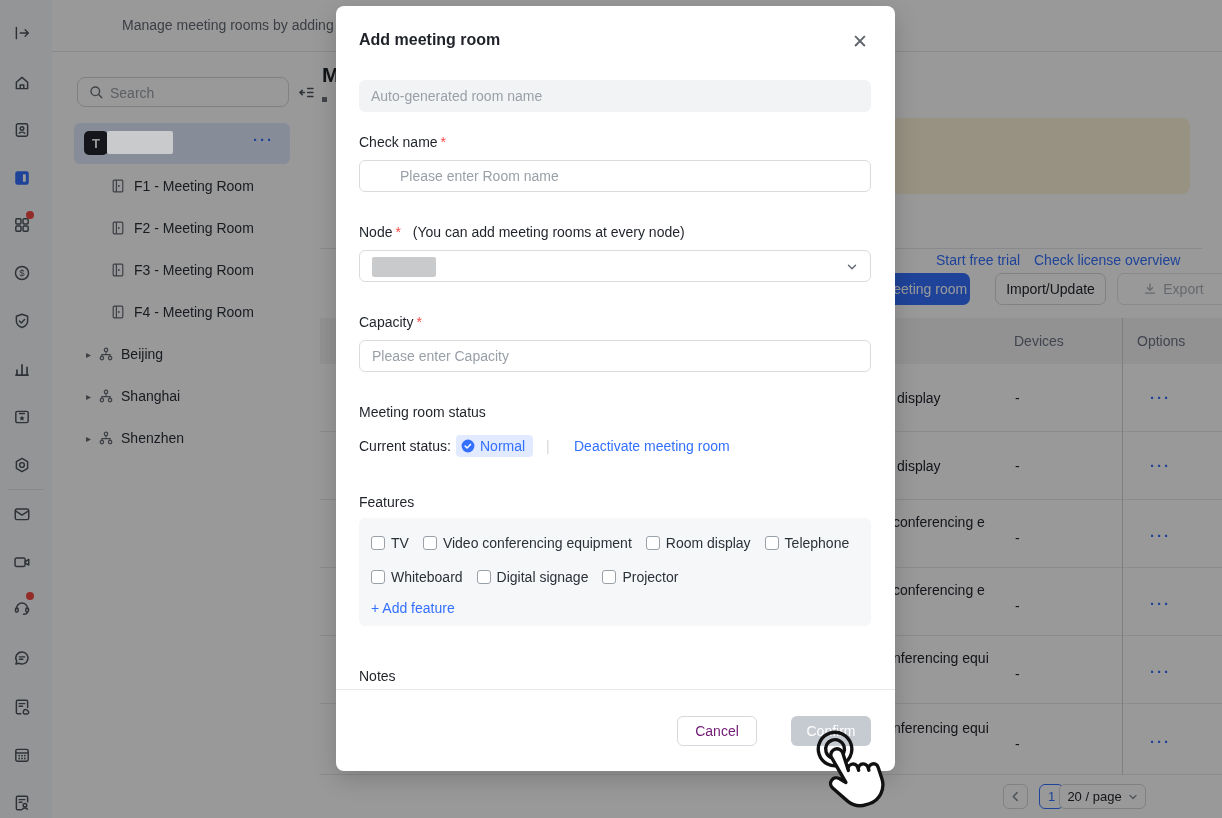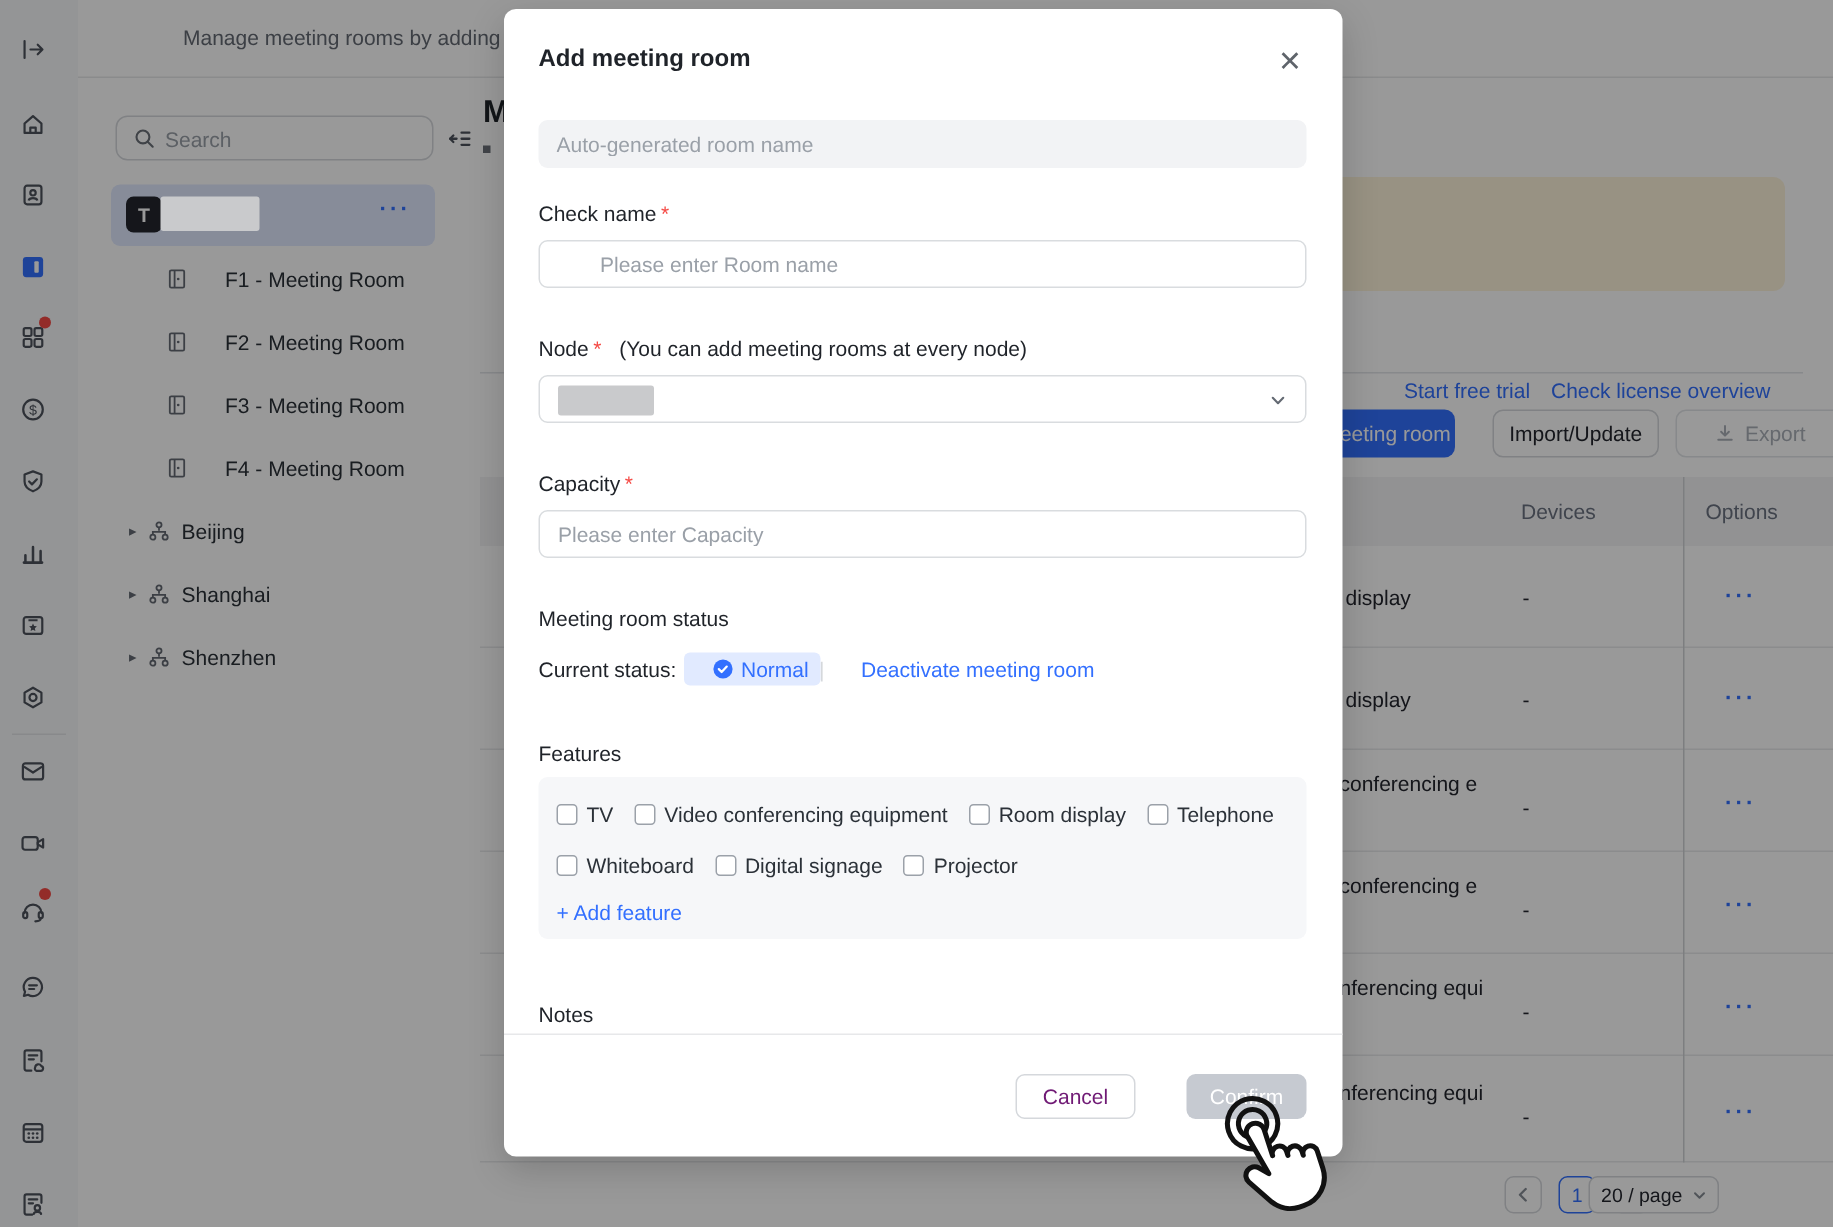--- a/index.html
+++ b/index.html
@@ -19,21 +19,21 @@
   .search-box{left:77px;top:77px;width:212px;height:30px;border:1px solid #d5d8dc;border-radius:8px;box-sizing:border-box;background:#fff;}
   .search-input{left:108px;top:78px;width:170px;height:28px;border:none;outline:none;font-size:14px;color:#2b3138;background:transparent;font-family:"Liberation Sans",sans-serif;}
   .search-input::placeholder{color:#9aa0a8;}
   .tree-collapse{left:297px;top:83px;}
   .org-row{left:74px;top:123px;width:216px;height:41px;background:#e1eaff;border-radius:6px;}
   .org-avatar{left:84px;top:131px;width:24px;height:24px;border-radius:5px;background:#23262e;color:#fff;
               font-size:13px;font-weight:bold;display:flex;align-items:center;justify-content:center;}
   .redacted{background:#c9cacc;z-index:41;}
   .org-more{left:253px;top:131px;font-size:15px;letter-spacing:2px;color:#3370ff;font-weight:bold;}
   .tree-item{height:42px;display:flex;align-items:center;font-size:14px;color:#2b3138;}
-  .room-row{left:110px;width:210px;gap:16px;}
+  .room-row{left:110px;width:210px;}
   .room-row .lbl{margin-left:8px;}
   .city-row{left:86px;width:230px;}
   .caret{font-size:10px;color:#646a73;margin-right:7px;}
   .city-row .lbl{margin-left:7px;}
   
   .page-title-frag{left:322px;top:63px;width:15px;height:28px;overflow:hidden;font-size:21px;font-weight:bold;color:#1f2329;}
   .desc-frag{left:322px;top:97px;width:5px;height:5px;background:#6b7178;}
   .banner{left:336px;top:118px;width:854px;height:76px;border-radius:8px;background:#fdf3da;}
   .banner-link{top:134px;font-size:14px;color:#3370ff;cursor:pointer;}
   .tabs-divider{left:320px;top:248px;width:882px;height:1px;background:#e2e4e8;}
@@ -61,21 +61,21 @@
          box-shadow:0 8px 24px rgba(0,0,0,0.18);}
   .m-title{left:23px;top:25px;font-size:16px;font-weight:bold;color:#1f2329;}
   .m-close{left:514px;top:26px;width:20px;height:20px;font-size:19px;color:#5f646b;line-height:20px;text-align:center;cursor:pointer;}
   .m-label{font-size:14px;color:#1f2329;}
   .req{color:#f54a45;margin-left:3px;}
   .m-input{left:23px;width:512px;height:32px;border:1px solid #d9dcdf;border-radius:6px;box-sizing:border-box;
            padding:0 12px;font-size:14px;color:#2b3138;outline:none;font-family:"Liberation Sans",sans-serif;background:#fff;}
   .m-input::placeholder{color:#9aa0a8;}
   .m-input-disabled{background:#f2f3f5;border:none;}
   .m-select{left:23px;width:512px;height:32px;border:1px solid #d9dcdf;border-radius:6px;box-sizing:border-box;cursor:pointer;background:#fff;}
-  .badge{left:120px;top:429px;height:22px;border-radius:4px;background:#e1eaff;display:flex;align-items:center;padding:0 8px 0 19px;gap:5px;}
+  .badge{left:120px;top:429px;height:22px;border-radius:4px;background:#e1eaff;display:flex;align-items:center;padding:0 8px 0 5px;gap:5px;}
   .badge-text{font-size:14px;color:#3370ff;}
   .status-sep{left:210px;top:432px;color:#d5d8dc;font-size:14px;}
   .link{color:#3370ff;font-size:14px;cursor:pointer;}
   .feat-box{left:23px;top:512px;width:512px;height:108px;background:#f6f7f9;border-radius:6px;}
   .feat-row{display:flex;align-items:center;flex-wrap:nowrap;gap:14px;font-size:14px;color:#2b3138;}
   .feat-item{display:flex;align-items:center;gap:6px;}
   .cb{width:14px;height:14px;border:1px solid #9ba1a9;border-radius:3px;background:#fff;box-sizing:border-box;cursor:pointer;flex:none;}
   .m-footer-line{left:0;top:683px;width:559px;height:1px;background:#e7e8ea;}
   .m-btn{top:710px;width:80px;height:30px;border-radius:6px;font-size:14px;display:flex;align-items:center;justify-content:center;cursor:pointer;box-sizing:border-box;}
   .m-cancel{left:341px;background:#fff;border:1px solid #d5d8dc;color:#701a75;}

